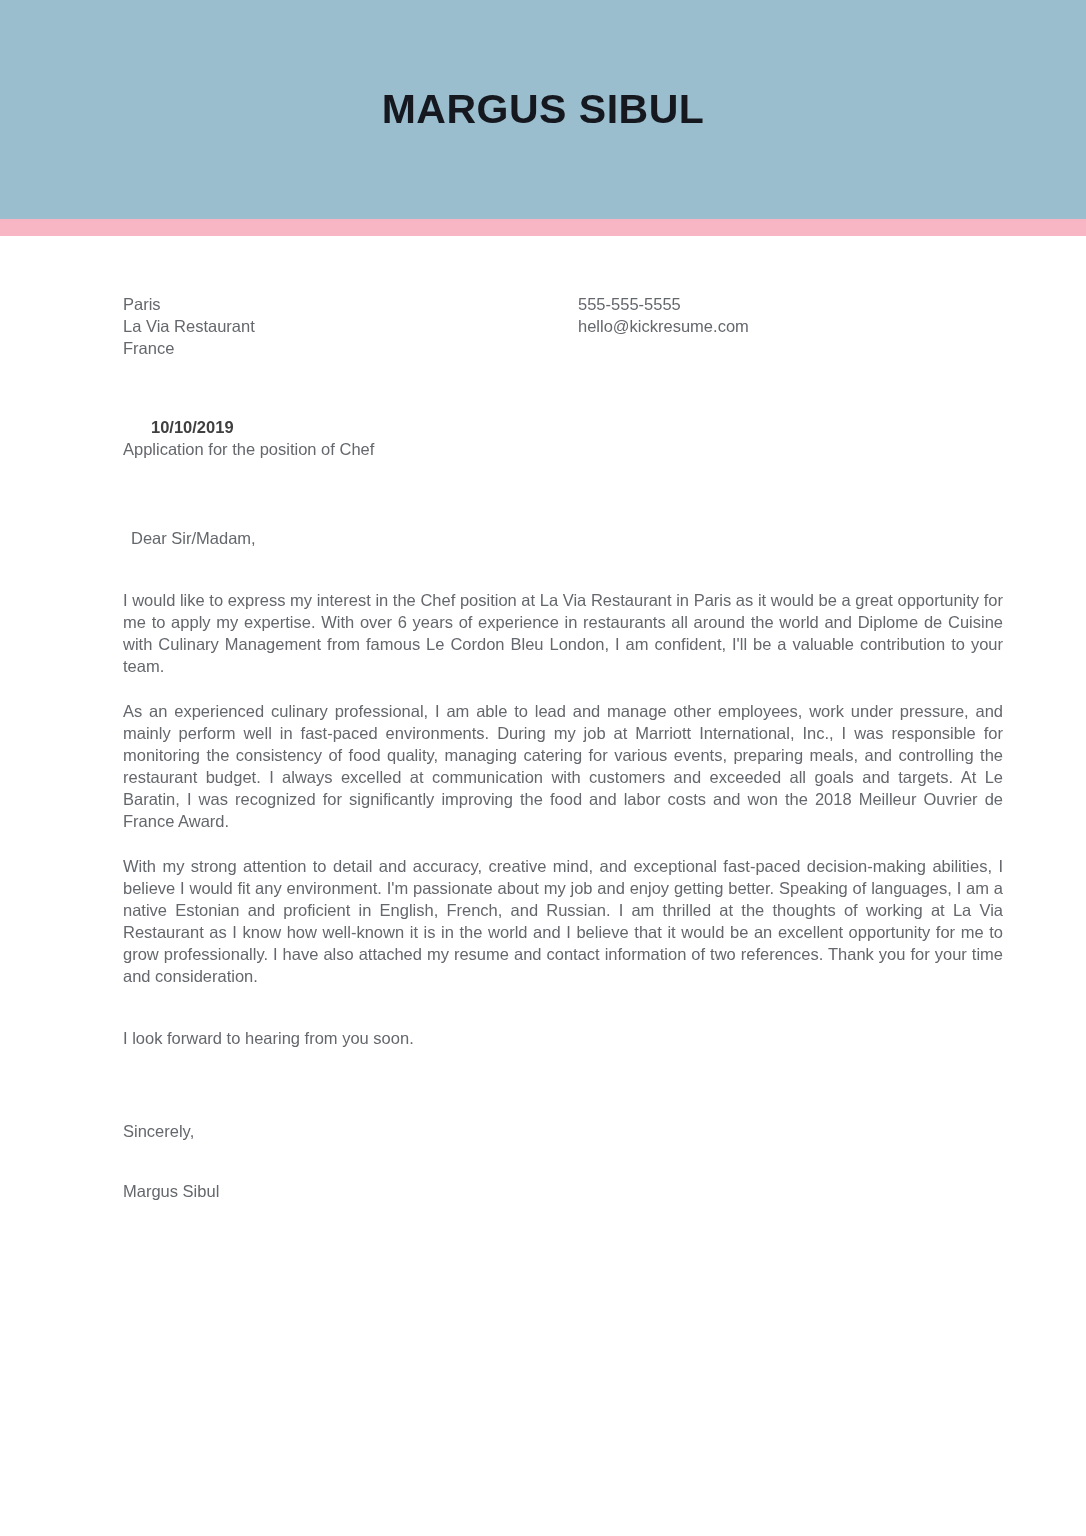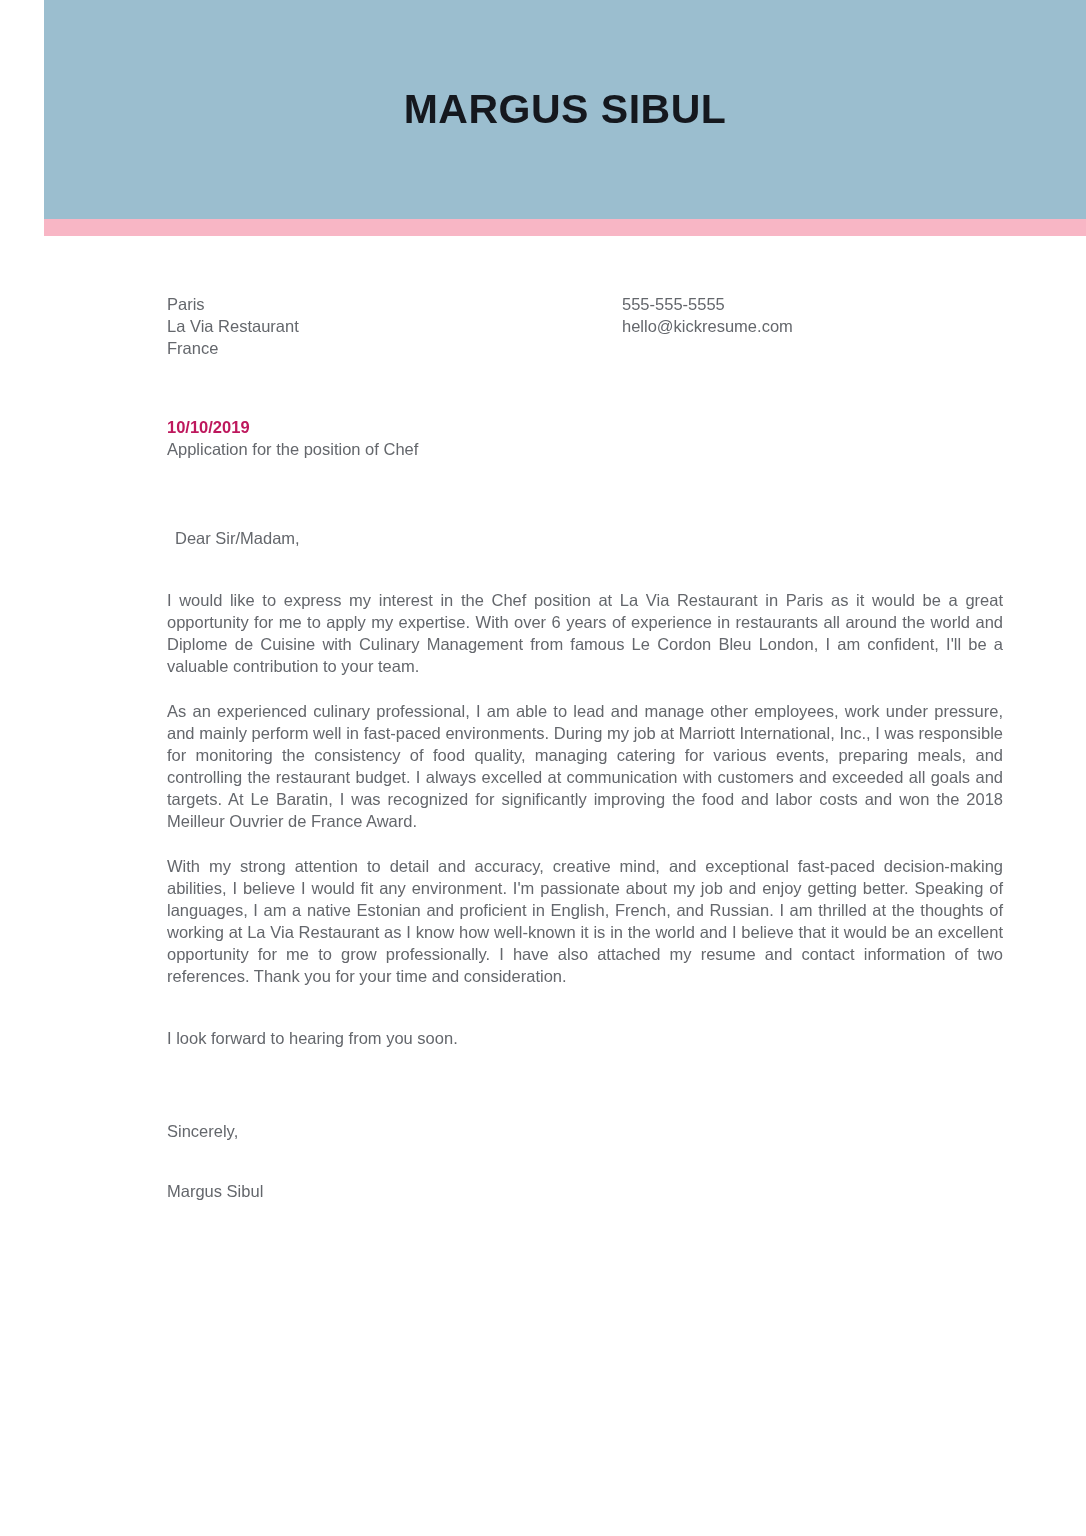--- a/index.html
+++ b/index.html
@@ -6,21 +6,20 @@
   html, body { background: #ffffff; }
   .page {
     position: relative;
     width: 1086px;
     height: 1536px;
     margin: 0 auto;
     background: #ffffff;
     font-family: "Liberation Sans", sans-serif;
     color: #64676c;
     overflow: hidden;
-    padding-left: 44px;
   }
   .header-band {
     height: 219px;
     background: #9bbecf;
     display: flex;
     align-items: center;
     justify-content: center;
   }
   .header-name {
     font-size: 41px;
@@ -41,21 +40,21 @@
     line-height: 22px;
   }
   .addr-row {
     margin-top: 57px;
     display: flex;
   }
   .addr-left { width: 455px; }
   .addr-right { flex: 1; }
   .addr-line { display: block; }
   .meta-block { margin-top: 57px; }
-  .date-line { font-weight: bold; color: #be185d; }
+  .date-line { font-weight: bold; color: #404040; margin-left: 28px; }
   .salutation { margin-top: 67px; margin-left: 8px; }
   .paragraph {
     margin-top: 40px;
     text-align: justify;
   }
   .paragraph + .paragraph { margin-top: 23px; }
   .closing-line { margin-top: 40px; }
   .valediction { margin-top: 71px; }
   .signature { margin-top: 38px; }
 </style>

